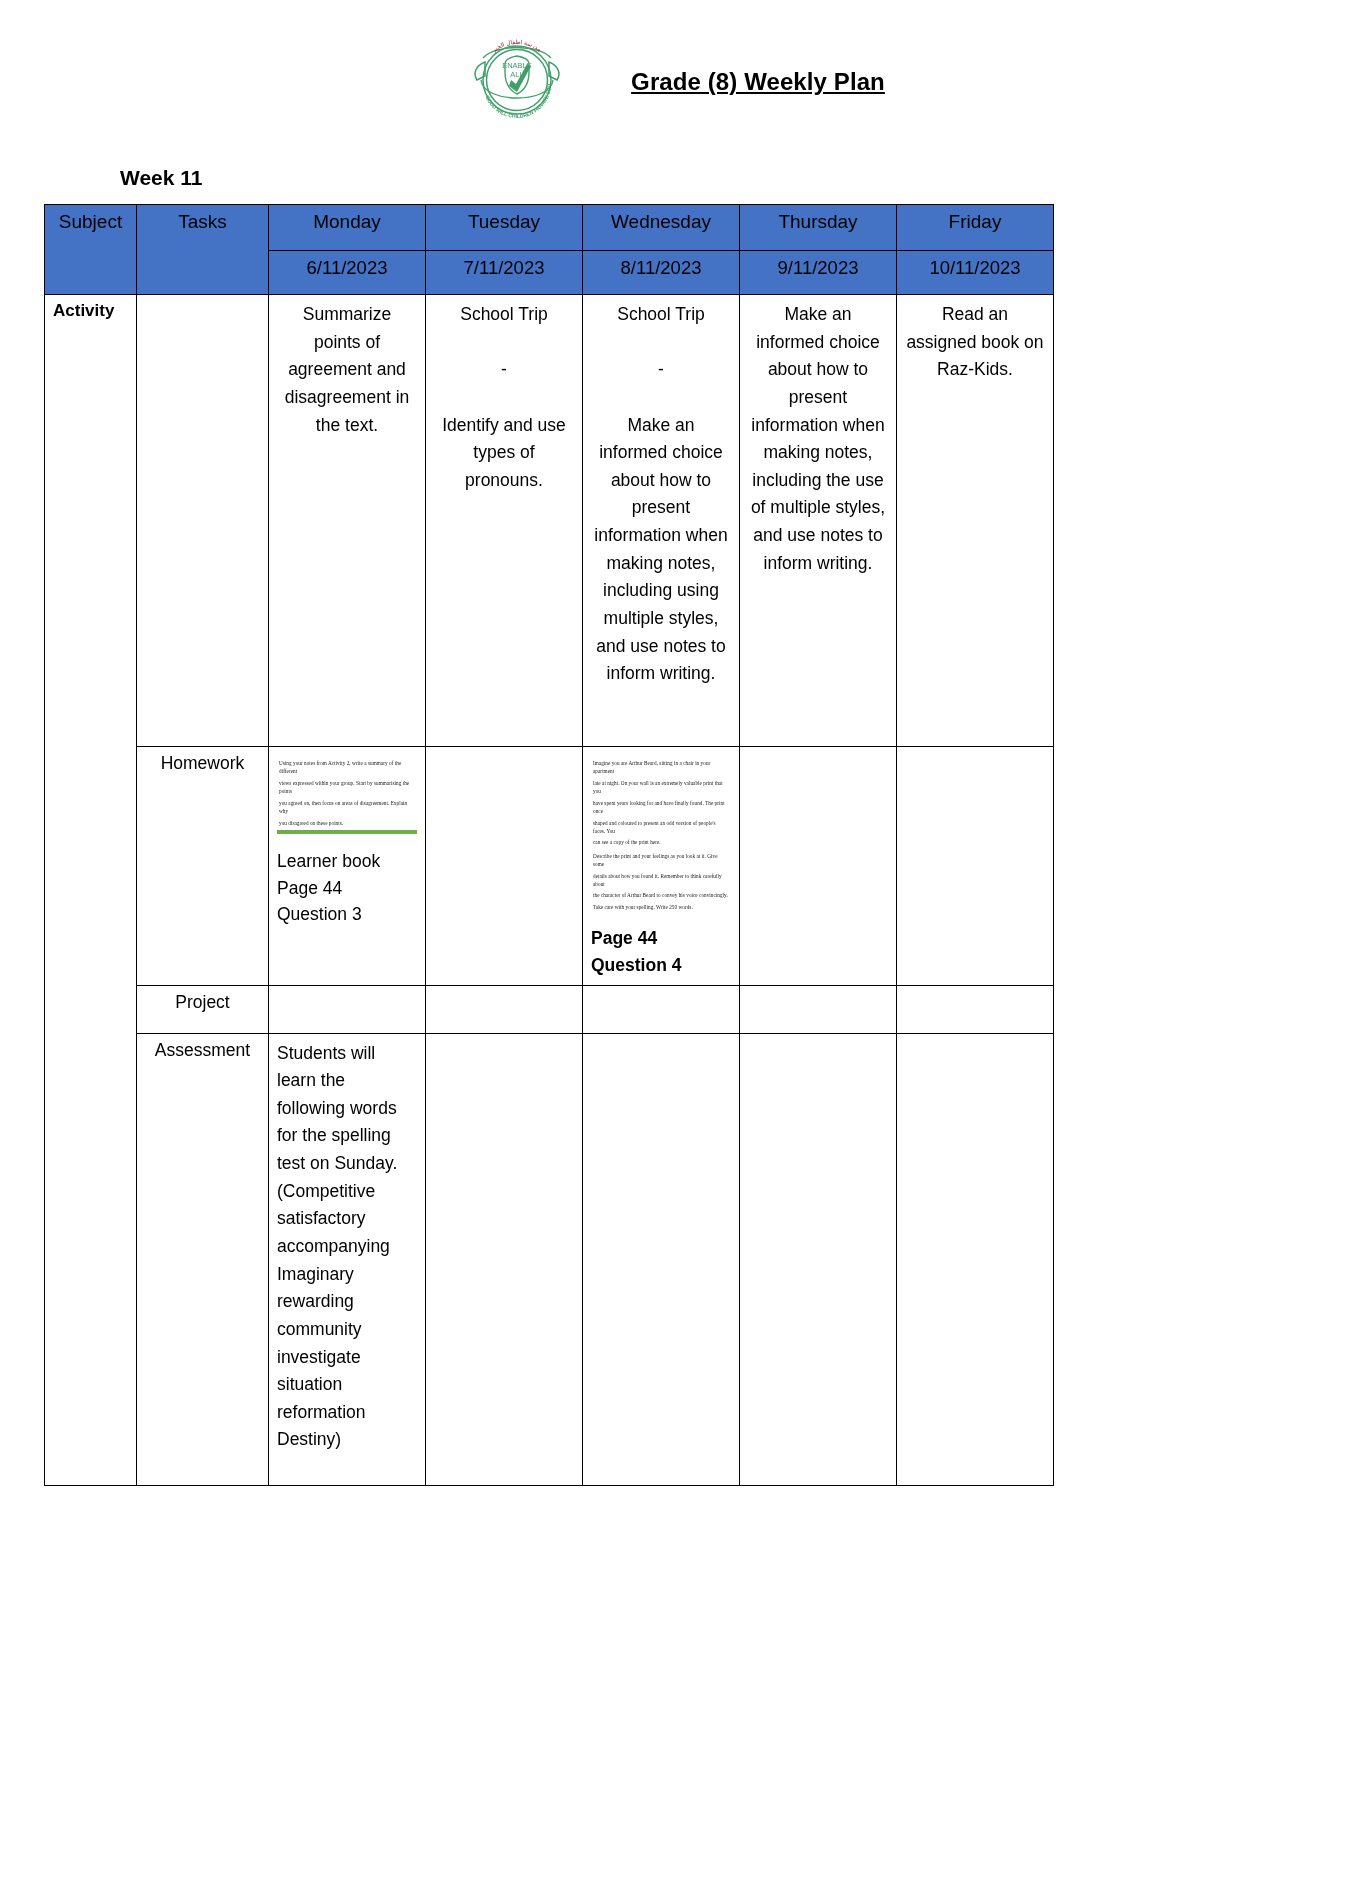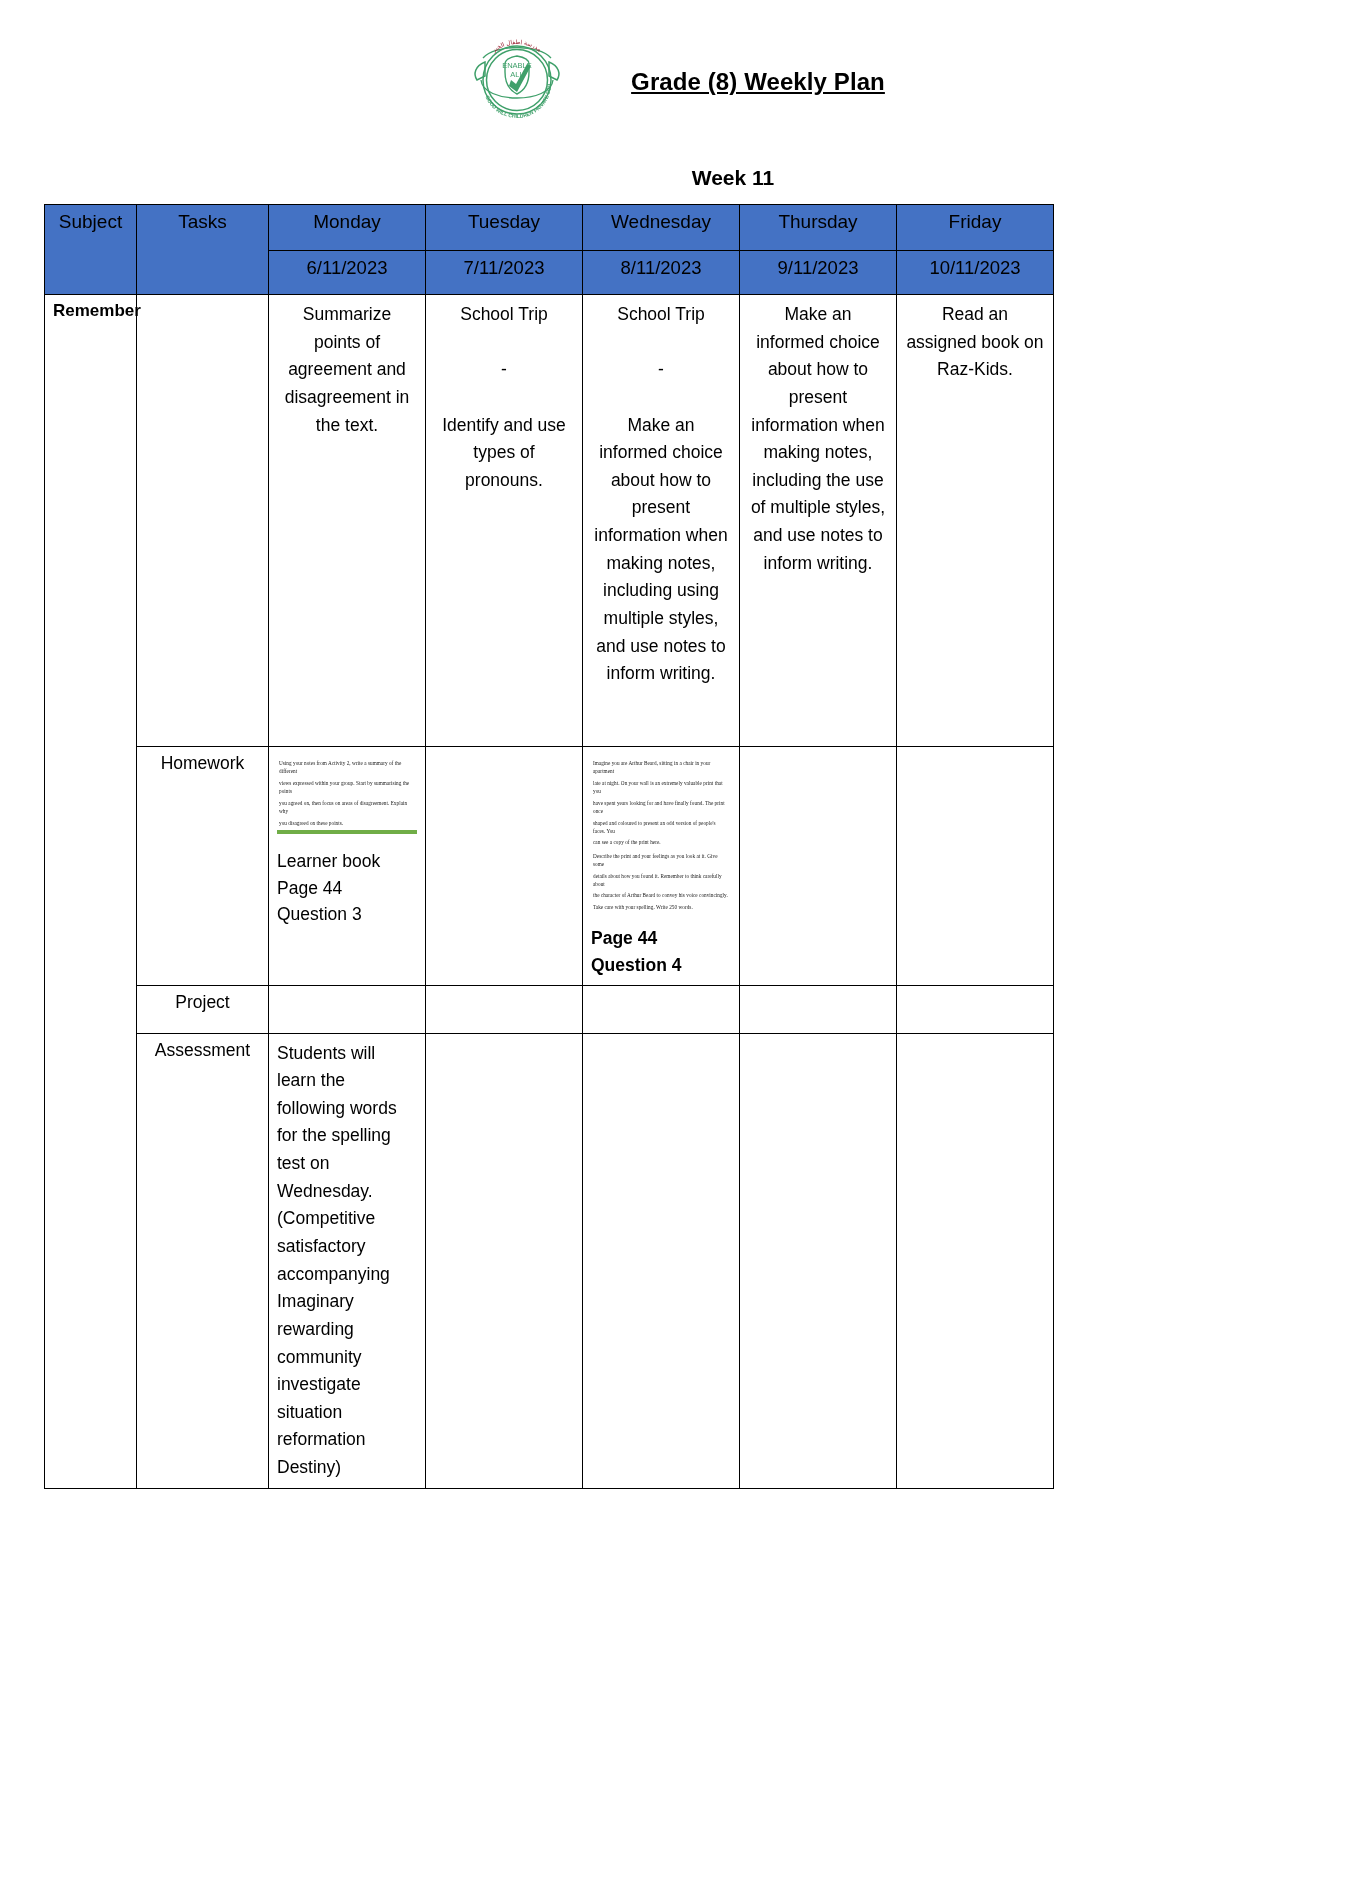--- a/index.html
+++ b/index.html
@@ -23,21 +23,20 @@
   .logo svg { display:block; width:112px; height:112px; }
   .doc-title {
     font-size:24px; font-weight:bold;
     text-decoration:underline;
     letter-spacing:.1px;
     white-space:nowrap;
     margin-top:8px;
   }
 
   .week-label {
-    text-align:center;
     font-size:21px;
     font-weight:bold;
     margin:26px 0 14px 0;
     padding-left:120px;
   }
 
   
   .plan-wrap { padding:0 44px 0 44px; }
   table.plan {
     width:1010px;
@@ -183,21 +182,21 @@
           <th class="date-cell">6/11/2023</th>
           <th class="date-cell">7/11/2023</th>
           <th class="date-cell">8/11/2023</th>
           <th class="date-cell">9/11/2023</th>
           <th class="date-cell">10/11/2023</th>
         </tr>
       </thead>
       <tbody>
 
         <tr class="lesson-row">
-          <td class="subject-cell" rowspan="4">Remember</td>
+          <td class="subject-cell" rowspan="4">Activity</td>
           <td class="task-cell"></td>
           <td class="day-cell">
             <div class="cell-text">Summarize points of agreement and disagreement in the text.</div>
           </td>
           <td class="day-cell">
             <div class="cell-text">School Trip
 
 -
 
 Identify and use types of pronouns.</div>
@@ -262,21 +261,21 @@
           <td class="day-cell vtop"></td>
           <td class="day-cell vtop"></td>
           <td class="day-cell vtop"></td>
           <td class="day-cell vtop"></td>
           <td class="day-cell vtop"></td>
         </tr>
 
         <tr class="assessment-row">
           <td class="task-cell">Assessment</td>
           <td class="day-cell vtop">
-            <div class="assess-text">Students will learn the following words for the spelling test on Wednesday. (Competitive satisfactory accompanying Imaginary rewarding community investigate situation reformation Destiny)</div>
+            <div class="assess-text">Students will learn the following words for the spelling test on Sunday. (Competitive satisfactory accompanying Imaginary rewarding community investigate situation reformation Destiny)</div>
           </td>
           <td class="day-cell vtop"></td>
           <td class="day-cell vtop"></td>
           <td class="day-cell vtop"></td>
           <td class="day-cell vtop"></td>
         </tr>
 
       </tbody>
     </table>
   </div>

